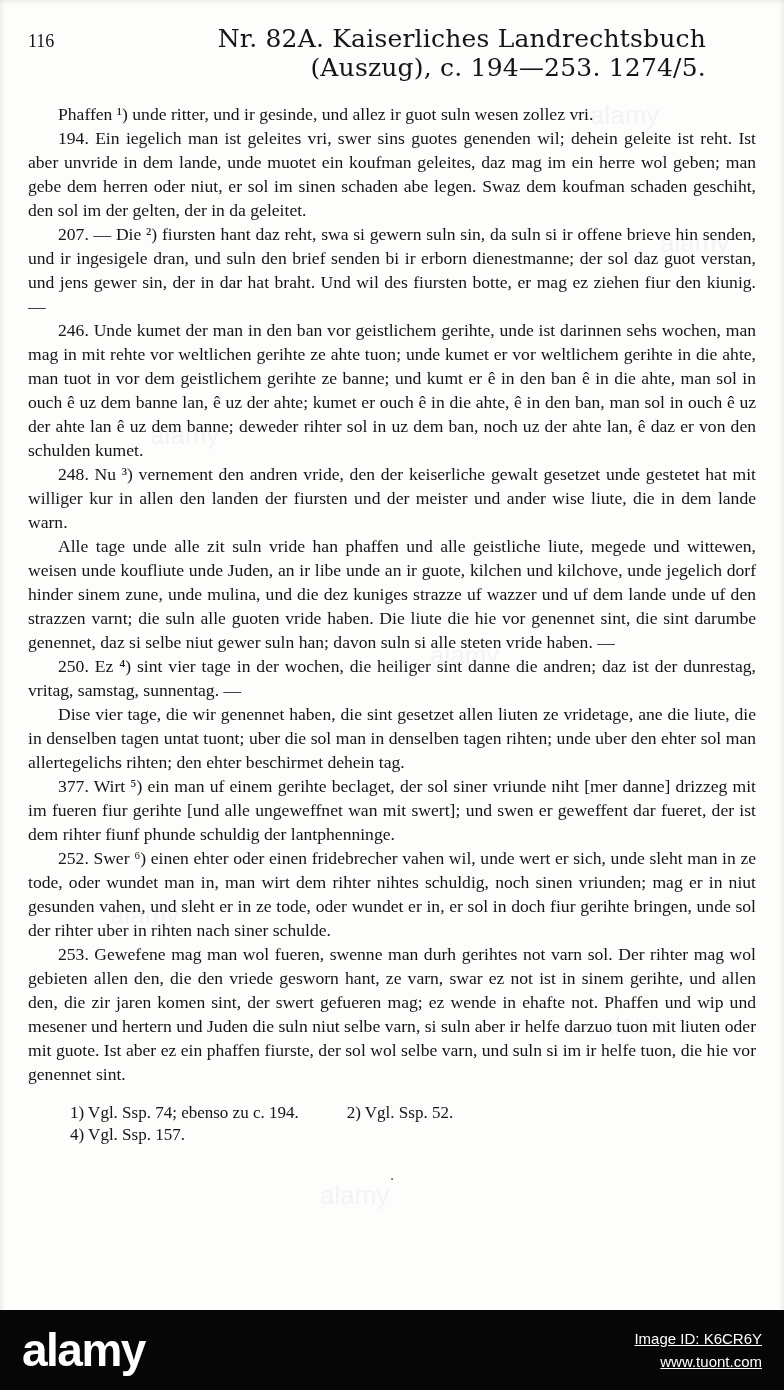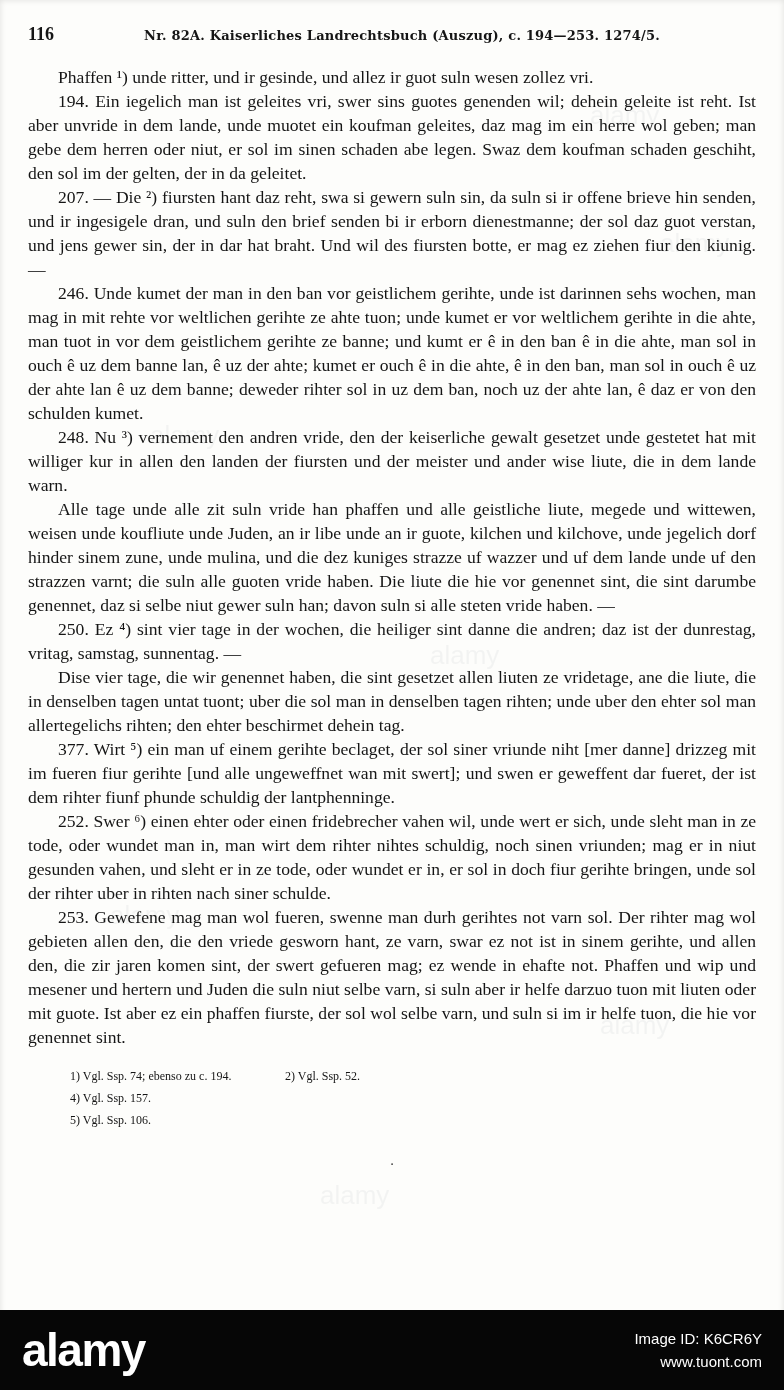--- a/index.html
+++ b/index.html
@@ -15,48 +15,48 @@
     box-shadow: inset 0 0 6px rgba(0,0,0,0.12);
   }
   .page {
     position: relative;
     padding: 24px 28px 0 28px;
     z-index: 2;
   }
   .page-header {
     display: flex;
     align-items: baseline;
-    font-weight: bold;
+    font-weight: normal;
   }
   .page-number {
     font-size: 18px;
     min-width: 70px;
   }
   .header-title {
     flex: 1;
-    text-align: center;
-    font-size: 13px;
+    text-align: right;
+    font-size: 25px;
     letter-spacing: 0.2px;
     padding-right: 50px;
     font-family: "DejaVu Serif", serif;
   }
   .body-text {
     margin-top: 20px;
     width: 728px;
     font-size: 17.6px;
     line-height: 24px;
     text-align: justify;
   }
   .body-text p {
     margin: 0;
     text-indent: 30px;
   }
   .footnotes {
     margin: 16px 0 0 42px;
-    font-size: 12px;
+    font-size: 17px;
     line-height: 22px;
   }
   .fn-row { display: flex; }
   .fn-left {
     flex: 0 0 auto;
     min-width: 215px;
     padding-right: 48px;
     box-sizing: border-box;
   }
   .center-dot {
@@ -96,20 +96,21 @@
     color: #ffffff;
     font-size: 46px;
     font-weight: bold;
     letter-spacing: -1.5px;
   }
   .footer-right {
     text-align: right;
     color: #ffffff;
     font-size: 15px;
     line-height: 1.55;
+    text-decoration: underline;
   }
 </style>
 </head>
 <body>
 
 <div class="canvas">
 
   <div class="watermarks">
     <span class="wm" style="left:590px; top:100px;">alamy</span>
     <span class="wm" style="left:660px; top:228px;">alamy</span>
@@ -143,21 +144,20 @@
 
     <div class="footnotes">
       <div class="fn-row">
         <span class="fn-left">1) Vgl. Ssp. 74; ebenso zu c. 194.</span>
         <span class="fn-right">2) Vgl. Ssp. 52.</span>
       </div>
       <div class="fn-row">
         <span class="fn-right">4) Vgl. Ssp. 157.</span>
       </div>
       <div class="fn-row">
-        <span class="fn-left">5) Vgl. Ssp. 106.</span>
       </div>
     </div>
 
     <div class="center-dot">·</div>
 
   </div>
 
   <div class="footer-bar">
     <div class="alamy-logo">alamy</div>
     <div class="footer-right">

